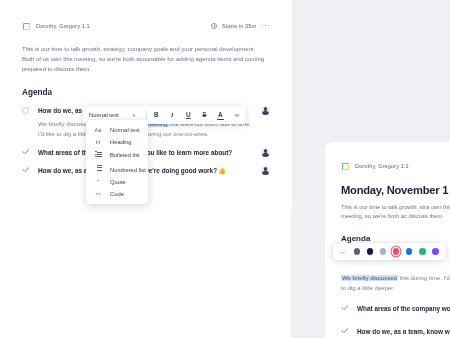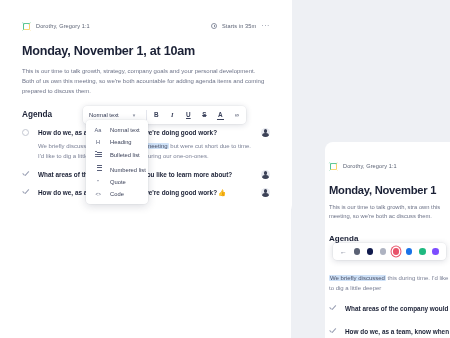--- a/index.html
+++ b/index.html
@@ -163,21 +163,21 @@
     position: absolute; width: 1.3px; height: 1.3px; background: #59607a; border-radius: 50%;
     margin-left: -2.6px;
   }
 
   
   .card-b {
     position: absolute; left: 325px; top: 142px; width: 125px; height: 196px;
     background: #ffffff; border-radius: 8px 0 0 0;
     overflow: hidden;
   }
-  .card-b .doc-pad { padding: 18px 16px 0 4px; }
+  .card-b .doc-pad { padding: 18px 16px 0 16px; }
   .card-b .doc-title { font-size: 11.2px; margin-bottom: 7px; }
   .card-b .doc-para { width: 120px; font-size: 5.8px; line-height: 9.4px; margin-bottom: 12px; }
   .card-b .agenda-h { font-size: 8px; margin-bottom: 10px; }
   .card-b .item-note { width: 120px; }
   .card-b .item-title { font-size: 6.4px; }
 
   
   .palette {
     position: absolute; left: 333px; top: 243px;
     height: 17px; display: flex; align-items: center; gap: 6.5px;
@@ -204,21 +204,20 @@
           <span class="app-icon"></span>
           <span class="meta-text">Dorothy, Gregory 1:1</span>
         </div>
         <div class="meta-right">
           <span class="clock"></span>
           <span class="meta-text">Starts in 35m</span>
           <span class="dots">···</span>
         </div>
       </div>
 
-      <div class="doc-title">Monday, November 1, at 10am</div>
 
       <div class="doc-para">This is our time to talk growth, strategy, company goals and your personal development. Both of us own this meeting, so we're both acountable for adding agenda items and coming prepared to discuss them.</div>
 
       <div class="agenda-h">Agenda</div>
 
       <div class="item">
         <span class="bullet">
             <span class="circle"></span>
           </span>
         <div class="item-body">

